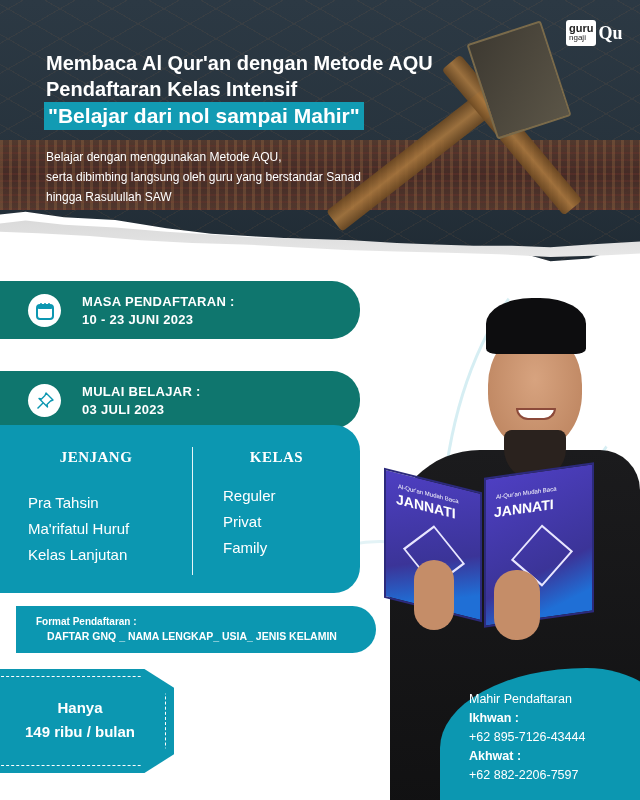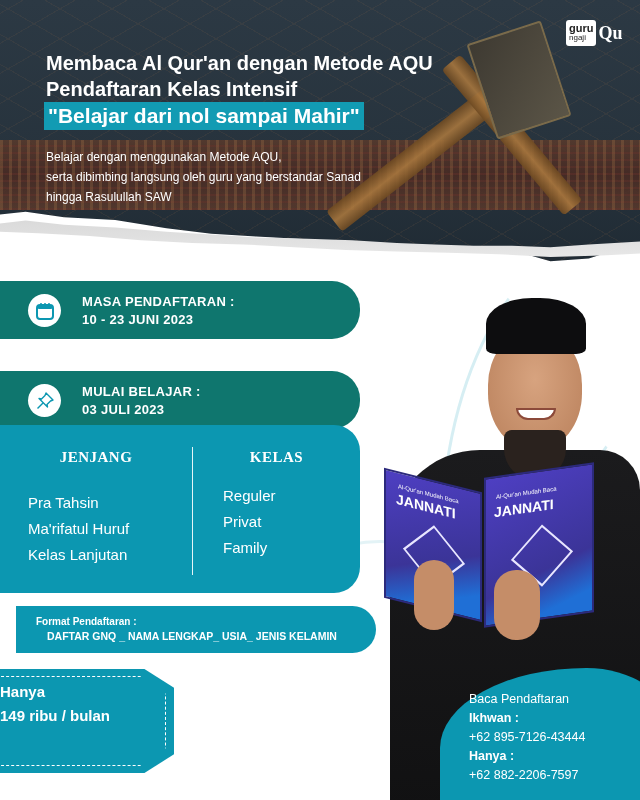--- a/index.html
+++ b/index.html
@@ -68,21 +68,21 @@
   .col-right .col-items { left: 30px; top: 58px; }
   .col-items div { white-space: nowrap; }
   .divider { position: absolute; left: 192px; top: 22px; width: 1px; height: 128px; background: #e6f5f8; }
 
   .format-pill { position: absolute; left: 16px; top: 606px; width: 360px; height: 47px; background: #0c97b1; border-radius: 0 24px 24px 0; color: #ffffff; }
   .format-label { position: absolute; left: 20px; top: 9px; font-weight: 700; font-size: 10px; line-height: 14px; }
   .format-value { position: absolute; left: 20px; top: 23px; font-weight: 700; font-size: 10.5px; line-height: 14px; white-space: nowrap; margin-left: 11px; }
 
   .price-tag { position: absolute; left: 0; top: 669px; width: 174px; height: 104px; background: #0c97b1; clip-path: polygon(0 0, 83% 0, 100% 18%, 100% 82%, 83% 100%, 0 100%); color: #ffffff; }
   .price-dash { position: absolute; left: -4px; top: 7px; width: 170px; height: 90px; border: 1.5px dashed #ffffff; border-left: none; clip-path: polygon(0 0, 85% 0, 100% 20%, 100% 80%, 85% 100%, 0 100%); }
-  .price-text { position: absolute; left: 0; width: 160px; text-align: left; font-weight: 700; font-size: 15px; line-height: 24px; top: 11px; }
+  .price-text { position: absolute; left: 0; width: 160px; text-align: center; font-weight: 700; font-size: 15px; line-height: 24px; top: 27px; }
 
   
   .person { position: absolute; left: 380px; top: 290px; width: 260px; height: 510px; }
   .robe { position: absolute; left: 10px; top: 160px; width: 250px; height: 360px; background: linear-gradient(180deg,#1b1b1d,#111112); border-radius: 90px 40px 0 0; }
   .face { position: absolute; left: 108px; top: 42px; width: 94px; height: 118px; background: radial-gradient(ellipse at 50% 40%, #d7a37f, #b9805b); border-radius: 45% 45% 48% 48%; }
   .cap { position: absolute; left: 106px; top: 8px; width: 100px; height: 56px; background: #0d0d0f; border-radius: 46% 46% 10% 10%; }
   .beard { position: absolute; left: 124px; top: 140px; width: 62px; height: 50px; background: #2a221e; border-radius: 10px 10px 40px 40px; }
   .smile { position: absolute; left: 136px; top: 118px; width: 40px; height: 12px; background: #ffffff; border-radius: 0 0 20px 20px; border: 2px solid #8c4a3a; }
   .book { position: absolute; left: 4px; top: 180px; width: 210px; height: 140px; }
   .book-left { position: absolute; left: 0; top: 10px; width: 98px; height: 130px; background: linear-gradient(160deg,#4e3fc2,#3b3498 60%,#1f6fd6 85%); transform: skewY(14deg); border: 2px solid #2c2a7c; }
@@ -221,20 +221,20 @@
         <div class="book-title">JANNATI</div>
         <div class="kufic"></div>
       </div>
       <div class="hand" style="left:30px; top:90px; width:40px; height:70px;"></div>
       <div class="hand" style="left:110px; top:100px; width:46px; height:70px;"></div>
     </div>
   </div>
 
   <div class="contact-blob"></div>
   <div class="contact">
-    <div>Baca Pendaftaran</div>
+    <div>Mahir Pendaftaran</div>
     <div class="bold">Ikhwan :</div>
     <div>+62 895-7126-43444</div>
-    <div class="bold">Hanya :</div>
+    <div class="bold">Akhwat :</div>
     <div>+62 882-2206-7597</div>
   </div>
 
 </div>
 
 </body></html>

